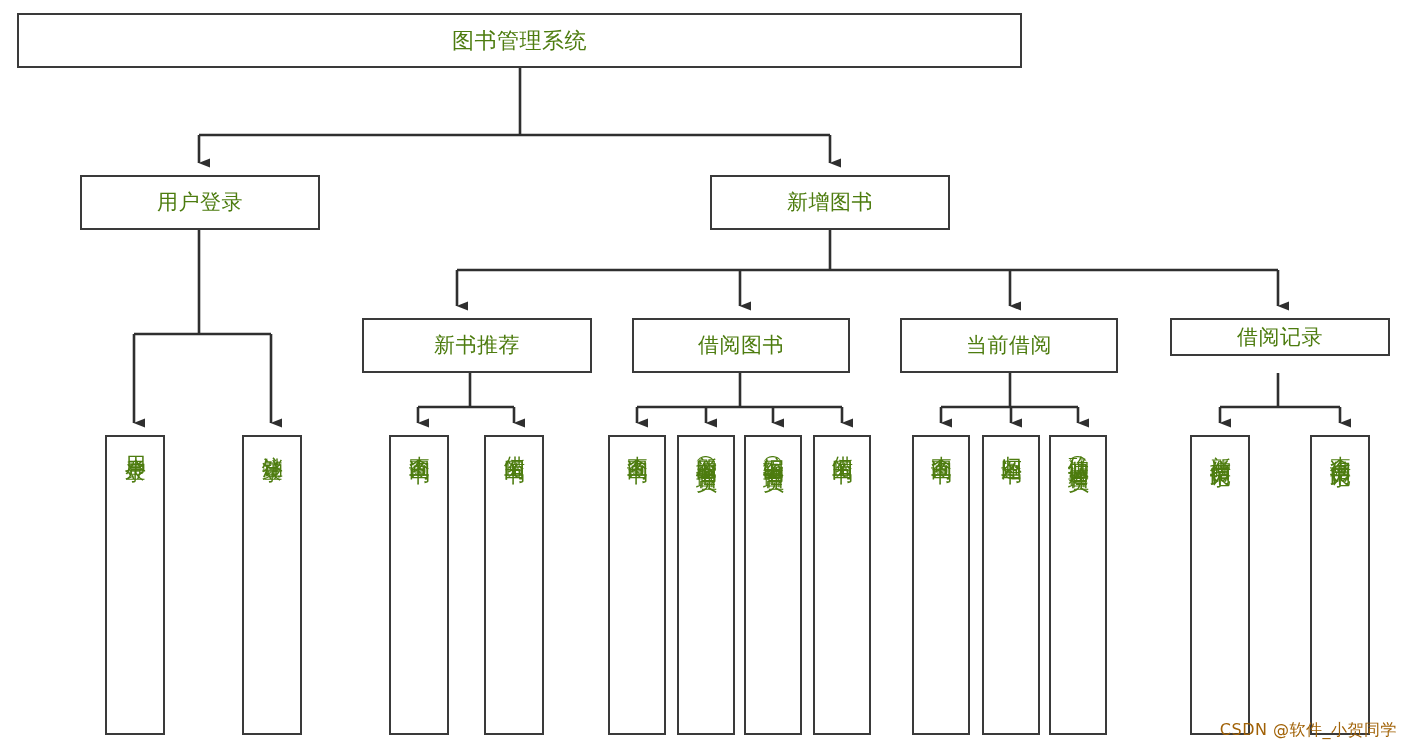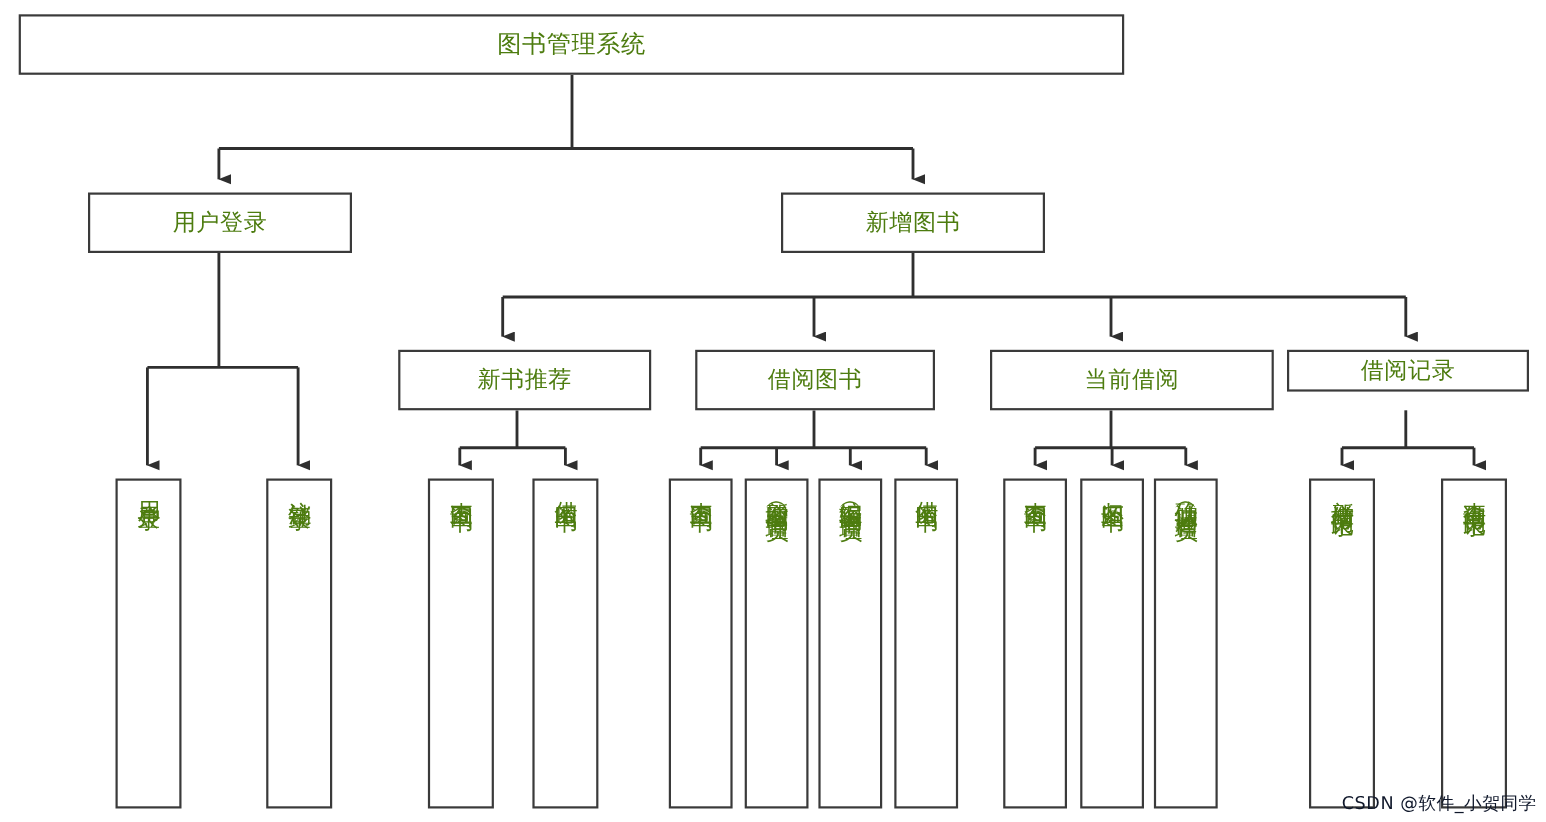--- a/index.html
+++ b/index.html
@@ -57,21 +57,21 @@
     font-size: 21px;
     letter-spacing: 2.5px;
     line-height: 1;
     white-space: nowrap;
   }
   #watermark {
     position: absolute;
     right: 8px;
     bottom: 6px;
     font-size: 16px;
-    color: #0f172a;
+    color: #a16207;
     white-space: nowrap;
     letter-spacing: 0.5px;
   }
 </style>
 </head>
 <body>
 
 <div id="diagram-root">
 
   <svg id="diagram-svg" viewBox="0 0 1405 747" xmlns="http://www.w3.org/2000/svg">
@@ -137,21 +137,21 @@
   <div class="node horizontal" style="left:710px; top:175px; width:240px; height:55px;">
     <span class="node-label">新增图书</span>
   </div>
 
   <div class="node horizontal" style="left:362px; top:318px; width:230px; height:55px;">
     <span class="node-label">新书推荐</span>
   </div>
   <div class="node horizontal" style="left:632px; top:318px; width:218px; height:55px;">
     <span class="node-label">借阅图书</span>
   </div>
-  <div class="node horizontal" style="left:900px; top:318px; width:258px; height:55px;">
+  <div class="node horizontal" style="left:900px; top:318px; width:218px; height:55px;">
     <span class="node-label">当前借阅</span>
   </div>
   <div class="node horizontal" style="left:1170px; top:318px; width:220px; height:38px;">
     <span class="node-label">借阅记录</span>
   </div>
 
   <div class="node vertical" style="left:105px; top:435px; width:60px; height:300px;">
     <span class="node-label">用户登录</span>
   </div>
   <div class="node vertical" style="left:242px; top:435px; width:60px; height:300px;">

